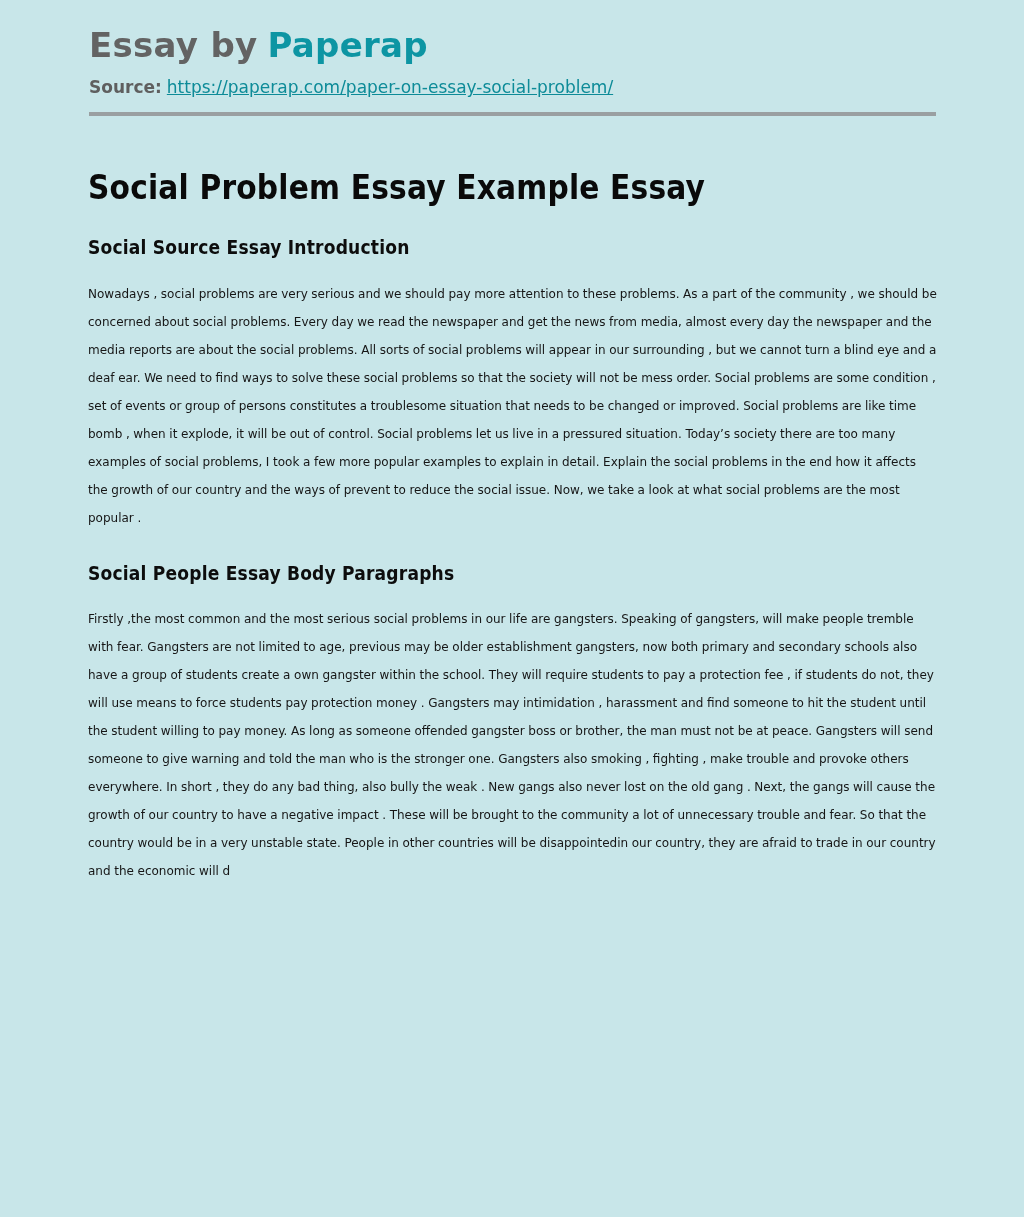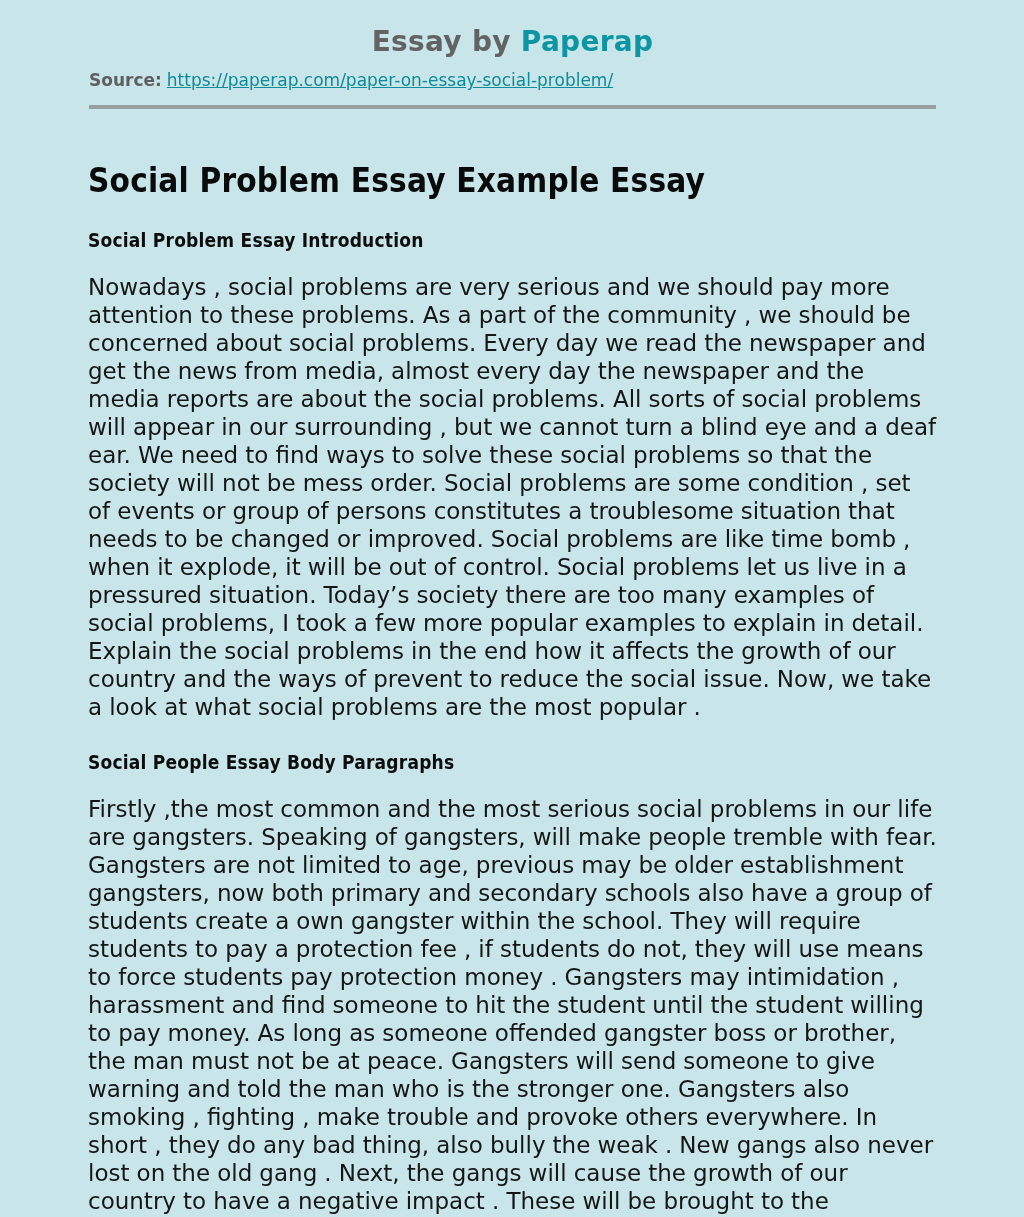--- a/index.html
+++ b/index.html
@@ -23,26 +23,25 @@
     overflow: hidden;
     box-sizing: border-box;
   }
 
   
   .header {
     padding: 26px 88px 0 89px;
   }
 
   .brand-line {
-    font-size: 28px;
+    font-size: 34px;
     font-weight: bold;
     letter-spacing: 0.3px;
     line-height: 1.12;
     white-space: nowrap;
-    text-align: center;
   }
   .brand-essay-by {
     color: #636363;
   }
   .brand-name {
     color: #0d95a3;
     margin-left: 10px;
   }
 
   .source-line {
@@ -91,21 +90,21 @@
     font-size: 19px;
     font-weight: bold;
     color: #0d0d0d;
     letter-spacing: 0.2px;
     margin: 28px 0 0 0;
     line-height: 1.25;
   }
 
   .body-paragraph {
     font-family: "DejaVu Sans", sans-serif;
-    font-size: 23px;
+    font-size: 12px;
     color: #161616;
     line-height: 28px;
     margin: 20px 0 0 0;
     text-align: left;
     word-spacing: -0.2px;
   }
 
   .body-paragraph + .section-heading {
     margin-top: 30px;
   }
@@ -125,21 +124,21 @@
       <span class="source-label">Source:</span><a class="source-url" href="#">https://paperap.com/paper-on-essay-social-problem/</a>
     </div>
 
     <div class="divider"></div>
   </div>
 
   <div class="article">
 
     <h1 class="article-title">Social Problem Essay Example Essay</h1>
 
-    <h2 class="section-heading">Social Problem Essay Introduction</h2>
+    <h2 class="section-heading">Social Source Essay Introduction</h2>
 
     <p class="body-paragraph">Nowadays , social problems are very serious and we should pay more attention to these problems. As a part of the community , we should be concerned about social problems. Every day we read the newspaper and get the news from media, almost every day the newspaper and the media reports are about the social problems. All sorts of social problems will appear in our surrounding , but we cannot turn a blind eye and a deaf ear. We need to find ways to solve these social problems so that the society will not be mess order. Social problems are some condition , set of events or group of persons constitutes a troublesome situation that needs to be changed or improved. Social problems are like time bomb , when it explode, it will be out of control. Social problems let us live in a pressured situation. Today’s society there are too many examples of social problems, I took a few more popular examples to explain in detail. Explain the social problems in the end how it affects the growth of our country and the ways of prevent to reduce the social issue. Now, we take a look at what social problems are the most popular .</p>
 
     <h2 class="section-heading">Social People Essay Body Paragraphs</h2>
 
     <p class="body-paragraph">Firstly ,the most common and the most serious social problems in our life are gangsters. Speaking of gangsters, will make people tremble with fear. Gangsters are not limited to age, previous may be older establishment gangsters, now both primary and secondary schools also have a group of students create a own gangster within the school. They will require students to pay a protection fee , if students do not, they will use means to force students pay protection money . Gangsters may intimidation , harassment and find someone to hit the student until the student willing to pay money. As long as someone offended gangster boss or brother, the man must not be at peace. Gangsters will send someone to give warning and told the man who is the stronger one. Gangsters also smoking , fighting , make trouble and provoke others everywhere. In short , they do any bad thing, also bully the weak . New gangs also never lost on the old gang . Next, the gangs will cause the growth of our country to have a negative impact . These will be brought to the community a lot of unnecessary trouble and fear. So that the country would be in a very unstable state. People in other countries will be disappointedin our country, they are afraid to trade in our country and the economic will d</p>
 
   </div>
 
 </div>

